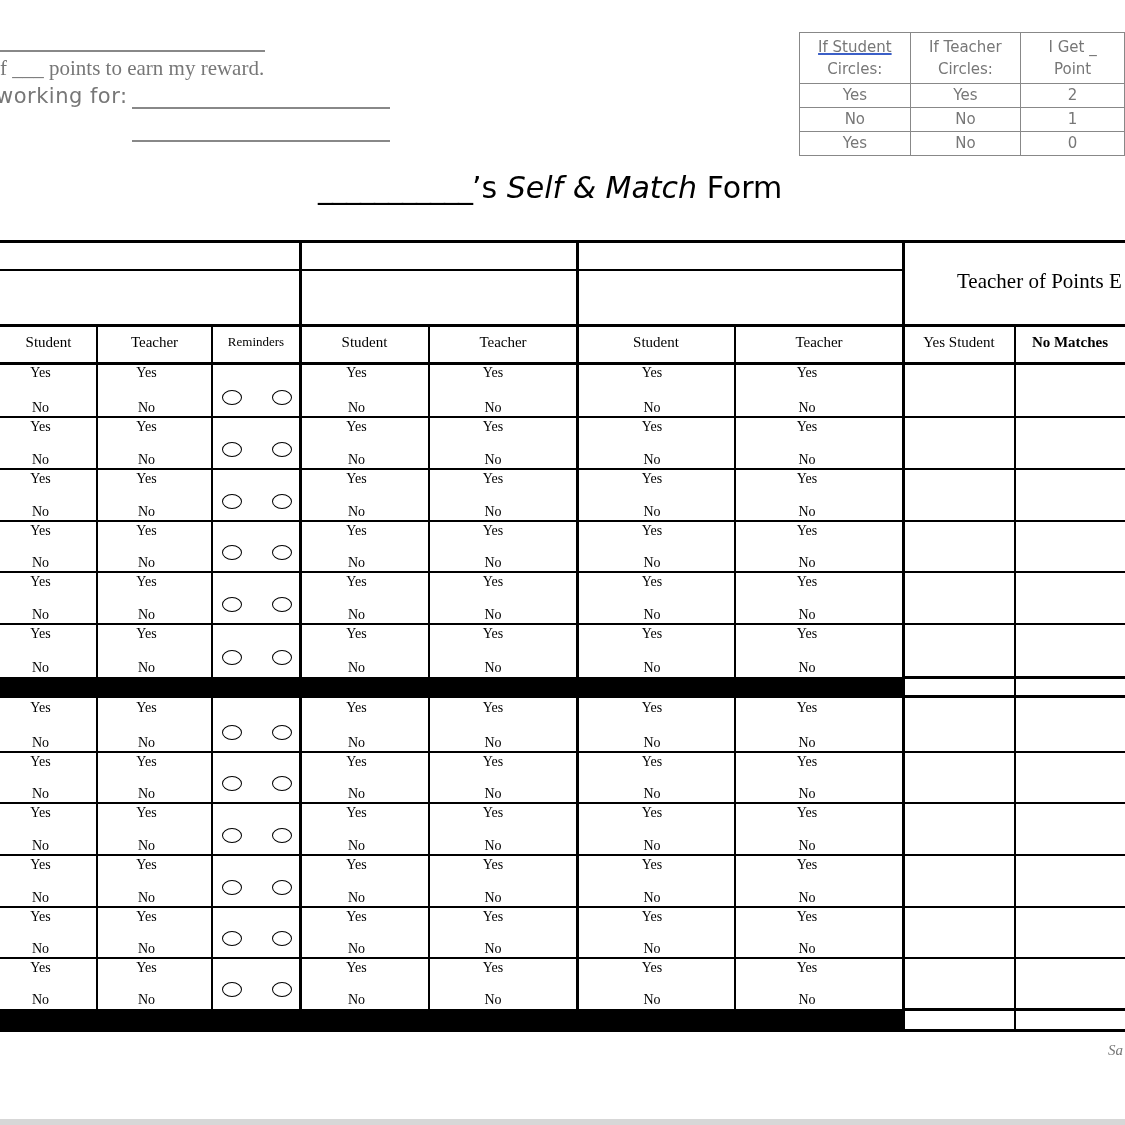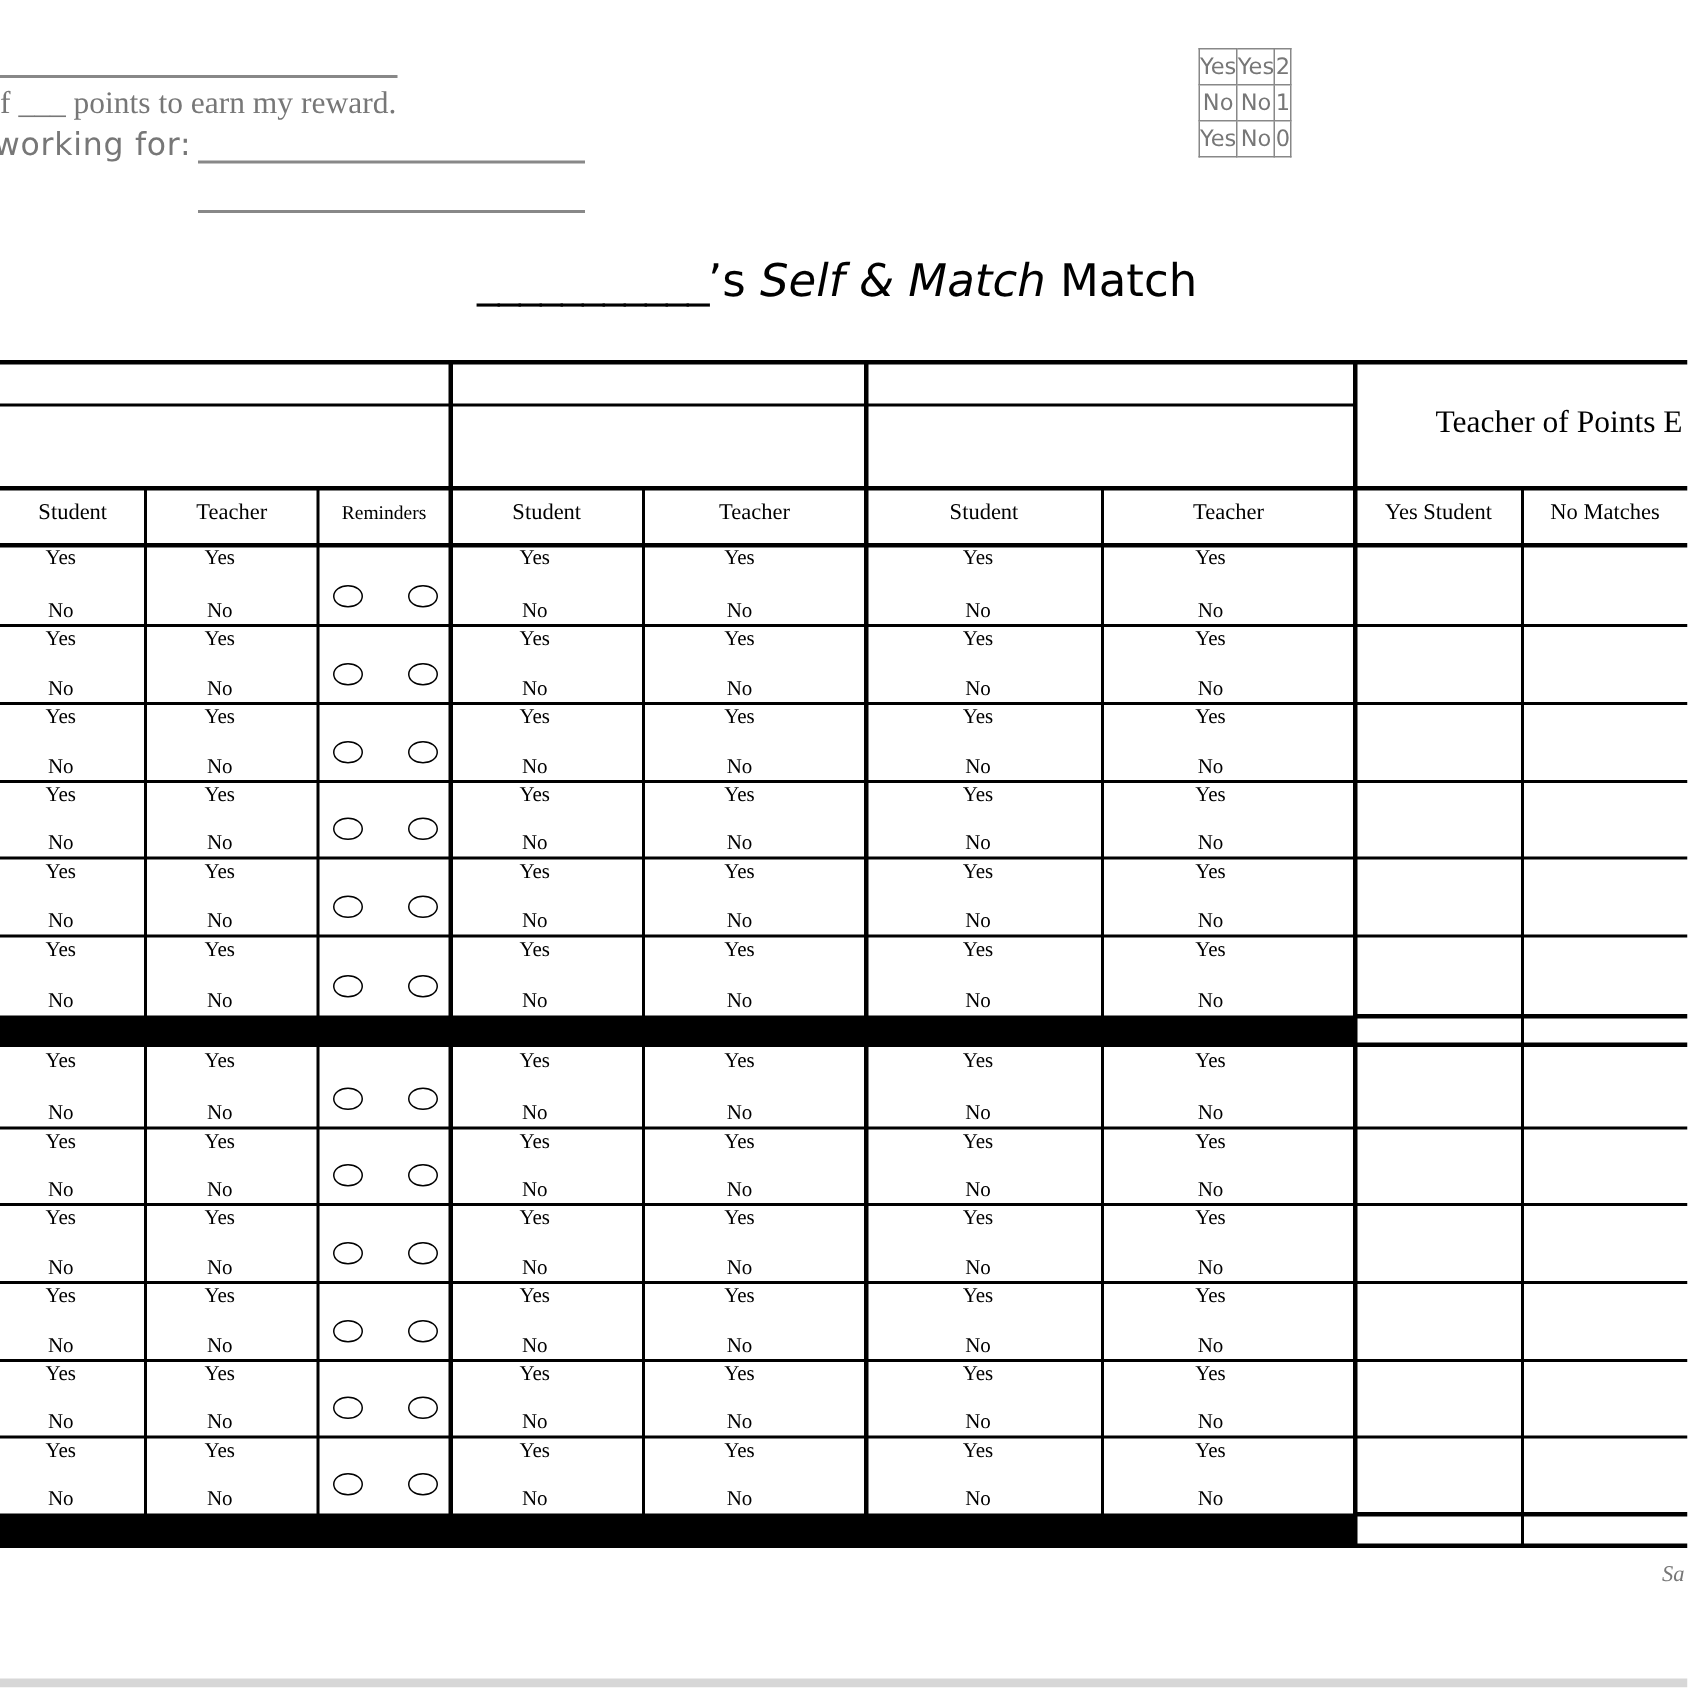--- a/index.html
+++ b/index.html
@@ -33,40 +33,45 @@
 <div class="abs gray" style="left:0; top:56px; font-size:21px; font-family:'Liberation Serif',serif;">
   <span>f</span>
   <span>___</span><span> points to earn my reward.</span>
 </div>
 <div class="abs gray sans-hand" style="left:-4px; top:84px; font-size:21px; letter-spacing:0.5px;">working for:</div>
 <div class="hline" style="left:132px; top:107px; width:258px;"></div>
 <div class="hline" style="left:132px; top:140px; width:258px;"></div>
 
 <table class="legend">
   <tbody>
+      <tr class="hd">
+    <td class="c1"><span class="ul-blue">If Student</span><br><span>Circles:</span></td>
+    <td class="c2"><span>If Teacher</span><br><span>Circles:</span></td>
+    <td class="c3"><span>I Get _</span><br><span>Point</span></td>
+  </tr>
   <tr class="rw">
     <td>Yes</td>
         <td>Yes</td>
         <td>2</td>
   </tr>
   <tr class="rw">
     <td>No</td>
         <td>No</td>
         <td>1</td>
   </tr>
   <tr class="rw">
     <td>Yes</td>
         <td>No</td>
         <td>0</td>
   </tr>
 </tbody>
   </table>
 
 <div class="abs" style="left:318px; top:170px; font-size:30px; font-family:'DejaVu Sans',sans-serif; white-space:nowrap;">
-  <span style="letter-spacing:-1px;margin-top:28px;">___________</span><span>’s </span><i>Self &amp; Match</i><span> Match</span>
+  <span style="letter-spacing:-1px;margin-top:28px;">___________</span><span>’s </span><i>Self &amp; Match</i><span> Form</span>
 </div>
 
 <div id="grid" class="grid">
     <div class="hl" style="left: 0px; top: 240px; width: 1125px; height: 3px;"></div>
     <div class="hl" style="left: 0px; top: 269px; width: 903px; height: 2px;"></div>
     <div class="hl" style="left: 0px; top: 324px; width: 1125px; height: 3px;"></div>
     <div class="hl" style="left: 0px; top: 362px; width: 1125px; height: 3px;"></div>
     <div class="vl" style="left: 299px; top: 240px; width: 3px; height: 792px;"></div>
     <div class="vl" style="left: 576px; top: 240px; width: 3px; height: 792px;"></div>
     <div class="vl" style="left: 902px; top: 240px; width: 3px; height: 792px;"></div>
@@ -76,21 +81,21 @@
     <div class="vl" style="left: 734px; top: 325px; width: 2px; height: 707px;"></div>
     <div class="vl" style="left: 1014px; top: 325px; width: 2px; height: 707px;"></div>
     <div class="cell" style="left: 0px; top: 334px; width: 97px; font-size: 15px;">Student</div>
     <div class="cell" style="left: 97px; top: 334px; width: 115px; font-size: 15px;">Teacher</div>
     <div class="cell" style="left: 212px; top: 334px; width: 88px; font-size: 13px;">Reminders</div>
     <div class="cell" style="left: 300px; top: 334px; width: 129px; font-size: 15px;">Student</div>
     <div class="cell" style="left: 429px; top: 334px; width: 148px; font-size: 15px;">Teacher</div>
     <div class="cell" style="left: 577px; top: 334px; width: 158px; font-size: 15px;">Student</div>
     <div class="cell" style="left: 735px; top: 334px; width: 168px; font-size: 15px;">Teacher</div>
     <div class="cell" style="left: 903px; top: 334px; width: 112px; font-size: 15px;">Yes Student</div>
-    <div class="cell" style="left: 1015px; top: 334px; width: 110px; font-size: 15px;">No Matches</div>
+    <div class="cell" style="left: 1015px; top: 334px; width: 110px; font-size: 15px; font-weight: bold;">No Matches</div>
     <div class="hl" style="left: 0px; top: 416px; width: 1125px; height: 2px;"></div>
     <div class="yn" style="left: -8px; top: 365px; width: 97px;">Yes</div>
     <div class="yn" style="left: -8px; top: 400px; width: 97px;">No</div>
     <div class="yn" style="left: 89px; top: 365px; width: 115px;">Yes</div>
     <div class="yn" style="left: 89px; top: 400px; width: 115px;">No</div>
     <div class="yn" style="left: 292px; top: 365px; width: 129px;">Yes</div>
     <div class="yn" style="left: 292px; top: 400px; width: 129px;">No</div>
     <div class="yn" style="left: 419px; top: 365px; width: 148px;">Yes</div>
     <div class="yn" style="left: 419px; top: 400px; width: 148px;">No</div>
     <div class="yn" style="left: 573px; top: 365px; width: 158px;">Yes</div>

